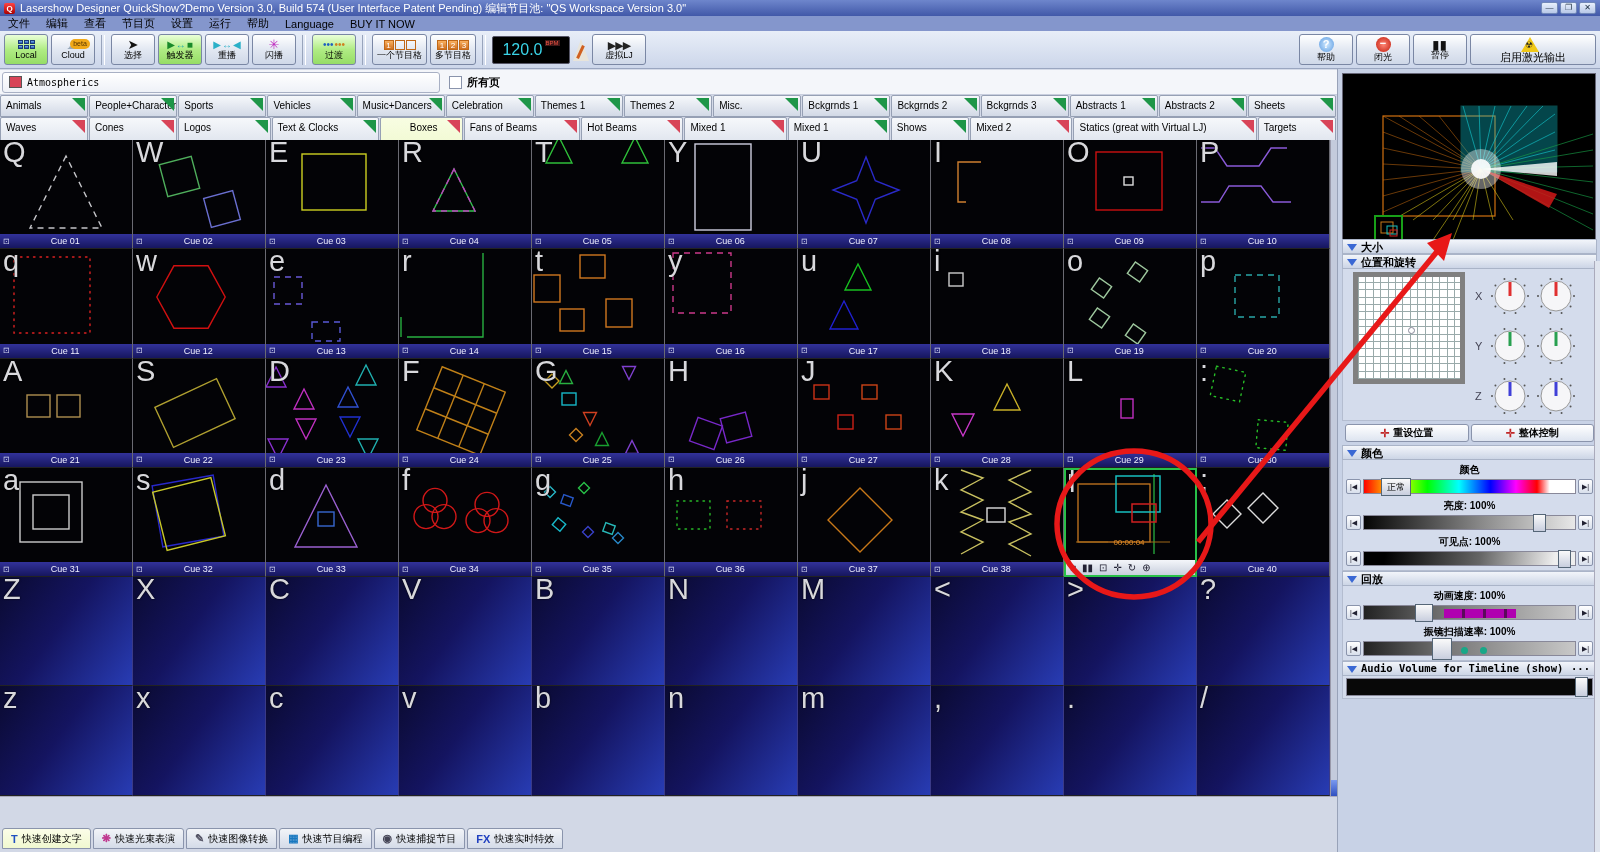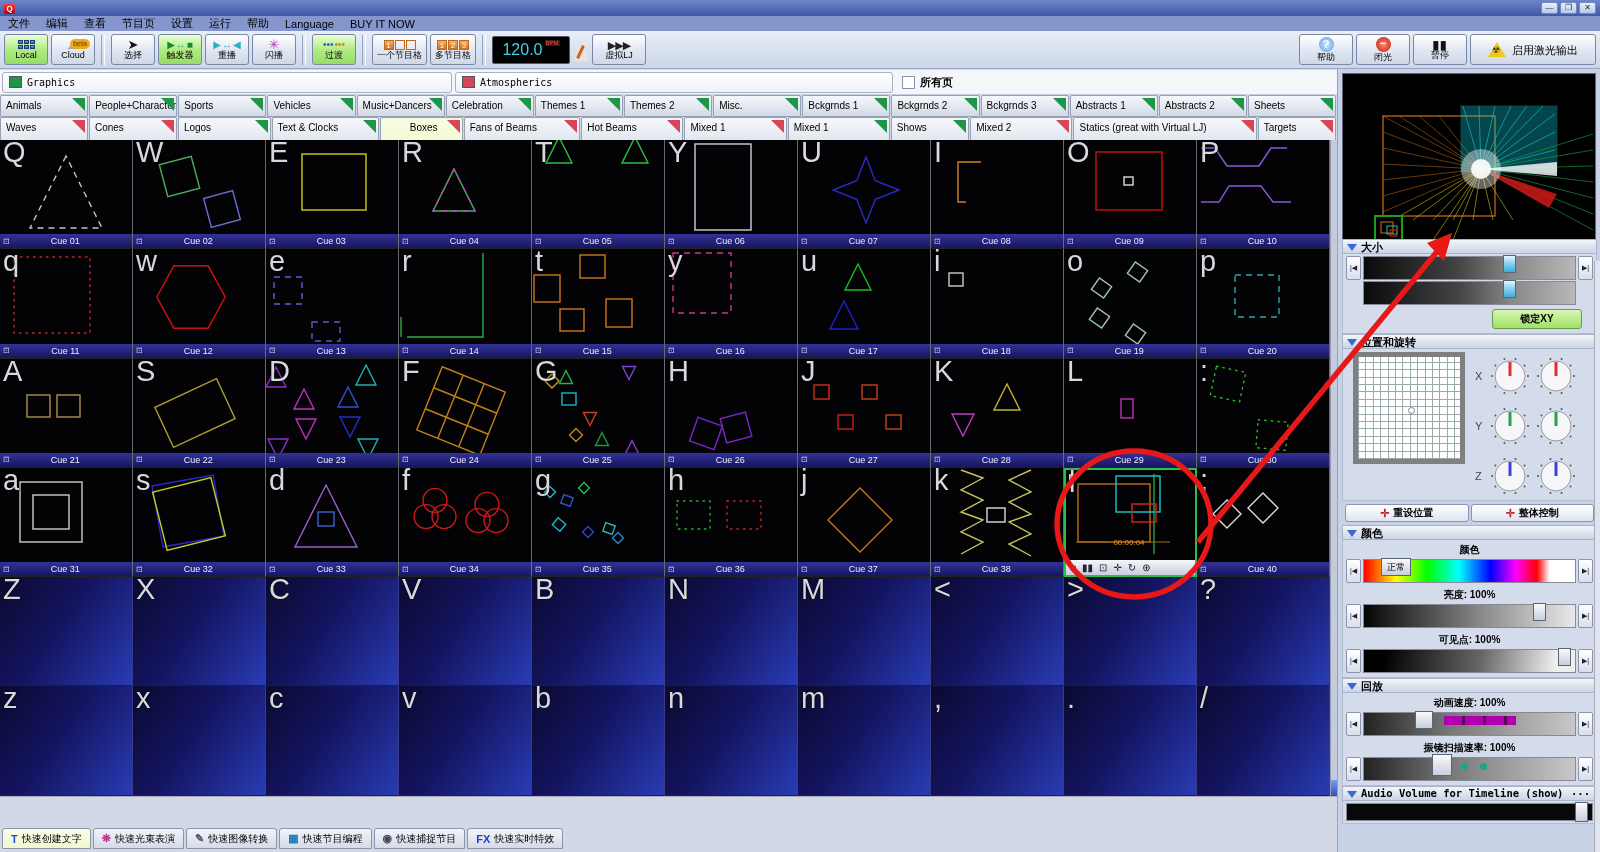--- a/index.html
+++ b/index.html
@@ -40,21 +40,21 @@
   #metro::after { content:""; position:absolute; left:-2px; top:6px; width:3px; height:14px; background:#d06020; transform:rotate(25deg); }
   .playtris { color:#222; font-size:11px; letter-spacing:-1px; }
   .helpicon { width:15px; height:15px; border-radius:50%; background:radial-gradient(#cfe8ff,#5a9ae0); color:#fff;
     font-weight:bold; font-size:11px; text-align:center; line-height:15px; }
   .blkicon { width:15px; height:15px; border-radius:50%; background:radial-gradient(#ff8878,#c01808); color:#fff;
     font-weight:bold; font-size:11px; text-align:center; line-height:13px; }
   .pauseicon { color:#111; font-size:12px; font-weight:bold; letter-spacing:1px; }
   .warnicon { width:0; height:0; border-left:9px solid transparent; border-right:9px solid transparent;
     border-bottom:15px solid #f0c818; position:relative; margin-right:6px; }
   .warnicon::after { content:"☢"; position:absolute; left:-5px; top:3px; font-size:9px; color:#222; }
-  .tbtn.wide { flex-direction:row; font-size:11px; min-width:126px; }
+  .tbtn.wide { flex-direction:column; font-size:11px; min-width:126px; }
   .tbtn.tall2 { min-width:54px; }
 
   
   #pagetabs { position:absolute; left:0; top:70px; width:1337px; height:25px; background:#f4f6fa; border-bottom:1px solid #c8cede; display:flex; align-items:center; gap:3px; padding:1px 2px; }
   .pagetab { height:21px; border:1px solid #a8b0c4; border-radius:3px; background:linear-gradient(#ffffff,#eef1f7); display:flex; align-items:center; gap:5px; padding:0 6px; font-family:"DejaVu Sans Mono",monospace; font-size:10px; }
   .swatch { width:13px; height:12px; border:1px solid #555; }
   #allpages { display:flex; align-items:center; gap:5px; margin-left:6px; font-weight:bold; font-size:11px; }
   #allpages .cb { width:13px; height:13px; background:#fff; border:1px solid #8a94ac; }
 
   .cattabs { position:absolute; left:0; width:1337px; display:flex; }
@@ -104,21 +104,21 @@
   .mbtn.green { background:linear-gradient(#d8f6b4,#a8e470); border-color:#6a9a4a; }
   .icon-globe { width:12px; height:12px; border-radius:50%; background:radial-gradient(circle at 35% 35%,#9ad0f8,#1a50a0); border:1px solid #134; }
   .icon-bluesq { width:11px; height:11px; background:linear-gradient(135deg,#9ac4f0,#1a50b0); border:1px solid #236; }
   .redcross { color:#c02828; font-size:11px; font-weight:bold; }
   .sechead { position:relative; width:255px; margin-left:4px; height:15px; background:linear-gradient(#f2f5fa,#ccd5e6);
     border:1px solid #aab4c8; font-weight:bold; font-size:11px; padding-left:18px; }
   .sechead .arrow { position:absolute; left:4px; top:4px; width:0; height:0; border-left:5px solid transparent; border-right:5px solid transparent; border-top:7px solid #3a68d4; }
   .panelbox { position:relative; width:255px; margin-left:4px; background:#d4dcec; border:1px solid #b4bdd0; border-top:none; }
   .slrow { display:flex; align-items:center; gap:2px; padding:2px 3px; }
   .slbtn { width:15px; align-self:stretch; border:1px solid #8a94ac; border-radius:2px; background:linear-gradient(#fff,#d8dfec); font-size:7px; display:flex; align-items:center; justify-content:center; color:#223; }
-  .track { position:relative; flex:1; height:24px; border:1px solid #889; background:linear-gradient(90deg,#0a0a0a,#444 45%,#888 70%,#b8b8b8); }
+  .track { position:relative; flex:1; height:15px; border:1px solid #889; background:linear-gradient(90deg,#0a0a0a,#444 45%,#888 70%,#b8b8b8); }
   .handle { position:absolute; top:-2px; width:13px; height:18px; border:1px solid #567; background:linear-gradient(#e8f6ff,#9ad4f0 40%,#38b0e0); }
   .handle.gray { background:linear-gradient(#fafafa,#c8cede); }
   .clabelrow { text-align:center; font-size:10px; padding-top:3px; font-weight:bold; }
   .knob { display:inline-block; }
   #posgrid { position:absolute; left:10px; top:3px; width:112px; height:112px; border:5px solid #808080; background:
     repeating-linear-gradient(0deg,#9aa 0 1px,transparent 1px 7.4px),
     repeating-linear-gradient(90deg,#9aa 0 1px,transparent 1px 7.4px),#fff; }
   #posgrid .ch { position:absolute; left:50px; top:50px; width:7px; height:7px; border:1px solid #889; background:#fff; border-radius:50%; }
   .axisrow { position:absolute; display:flex; align-items:center; gap:4px; }
   .axislabel { font-size:11px; color:#445; width:10px; }
@@ -128,20 +128,21 @@
   .seglabel { font-size:10px; font-weight:bold; text-align:center; padding-top:3px; }
   #rightscroll { position:absolute; right:0; top:192px; width:6px; height:591px; background:#dfe4ee; border-left:1px solid #aab; }
 
   #overlay { position:absolute; left:0; top:0; width:1600px; height:852px; pointer-events:none; z-index:50; }
 </style>
 </head>
 <body>
 
 <div id="titlebar">
   <div id="appicon">Q</div>
+  <span>Lasershow Designer QuickShow?Demo   Version 3.0, Build 574    (User Interface Patent Pending)    编辑节目池: "QS Workspace Version 3.0"</span>
   <div id="wincontrols">
     <div class="winbtn">—</div>
     <div class="winbtn">❐</div>
     <div class="winbtn">✕</div>
   </div>
 </div>
 
 <div id="menubar">
     <span class="menuitem">文件</span>
     <span class="menuitem">编辑</span>
@@ -244,24 +245,20 @@
     <span class="pauseicon">▮▮</span>
     <span>暂停</span>
   </div>
   <div class="tbtn wide">
     <span class="warnicon"></span>
     <span>启用激光输出</span>
   </div>
 </div>
 
 <div id="pagetabs">
-  <div class="pagetab" style="width:450px">
-    <span class="swatch" style="background:#1e9648"></span>
-    <span>Graphics</span>
-  </div>
   <div class="pagetab" style="width:438px">
     <span class="swatch" style="background:#d84458"></span>
     <span>Atmospherics</span>
   </div>
   <div id="allpages">
     <span class="cb"></span>
     <span>所有页</span>
   </div>
 </div>
 
@@ -953,39 +950,20 @@
     </div>
     <div class="mbtn" style="margin-left:auto">
       <span class="redcross">✛</span>
       <span>重置</span>
     </div>
   </div>
 
   <div class="sechead" style="margin-top:170px">
     <span class="arrow"></span>
     <span>大小</span>
-  </div>
-  <div class="panelbox">
-    <div class="slrow" style="padding-bottom:0">
-      <div class="slbtn">|◀</div>
-      <div class="track">
-          <div class="handle" style="left:66%"></div>
-        </div>
-      <div class="slbtn">▶|</div>
-    </div>
-    <div class="slrow" style="padding-top:1px">
-      <div class="slbtn" style="visibility:hidden">|◀</div>
-      <div class="track">
-          <div class="handle" style="left:66%"></div>
-        </div>
-      <div class="slbtn" style="visibility:hidden">▶|</div>
-    </div>
-    <div style="text-align:right;padding:2px 14px 4px 0">
-      <span class="gbtn" style="display:inline-block;width:90px;padding:2px 0">锁定XY</span>
-    </div>
   </div>
 
   <div class="sechead">
     <span class="arrow"></span>
     <span>位置和旋转</span>
   </div>
   <div class="panelbox" style="height:152px">
     <div id="posgrid">
         <div class="ch"></div>
       </div>

